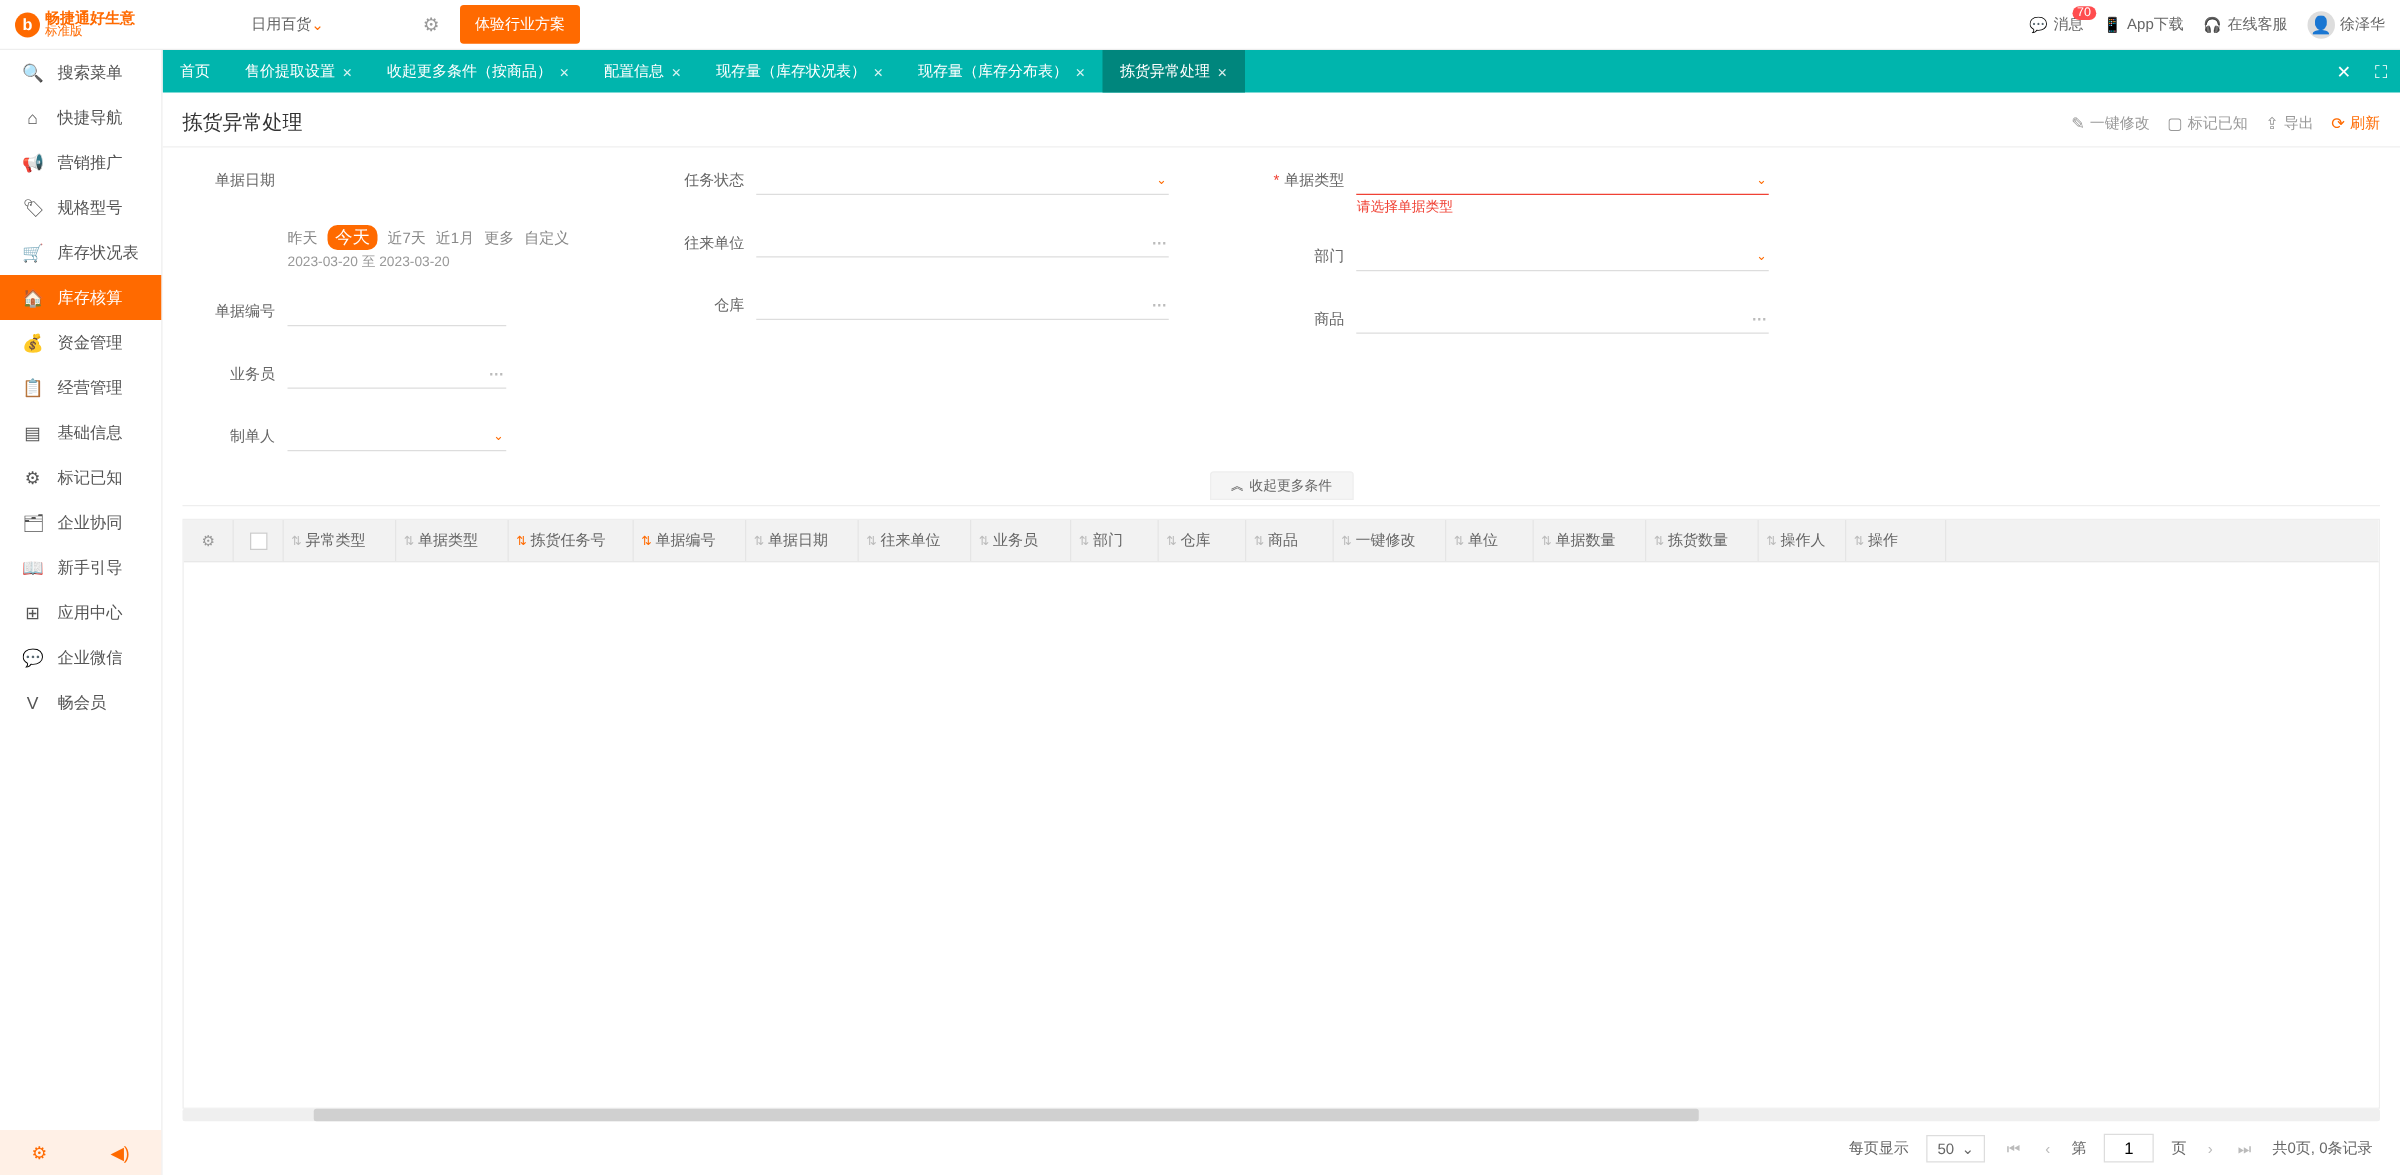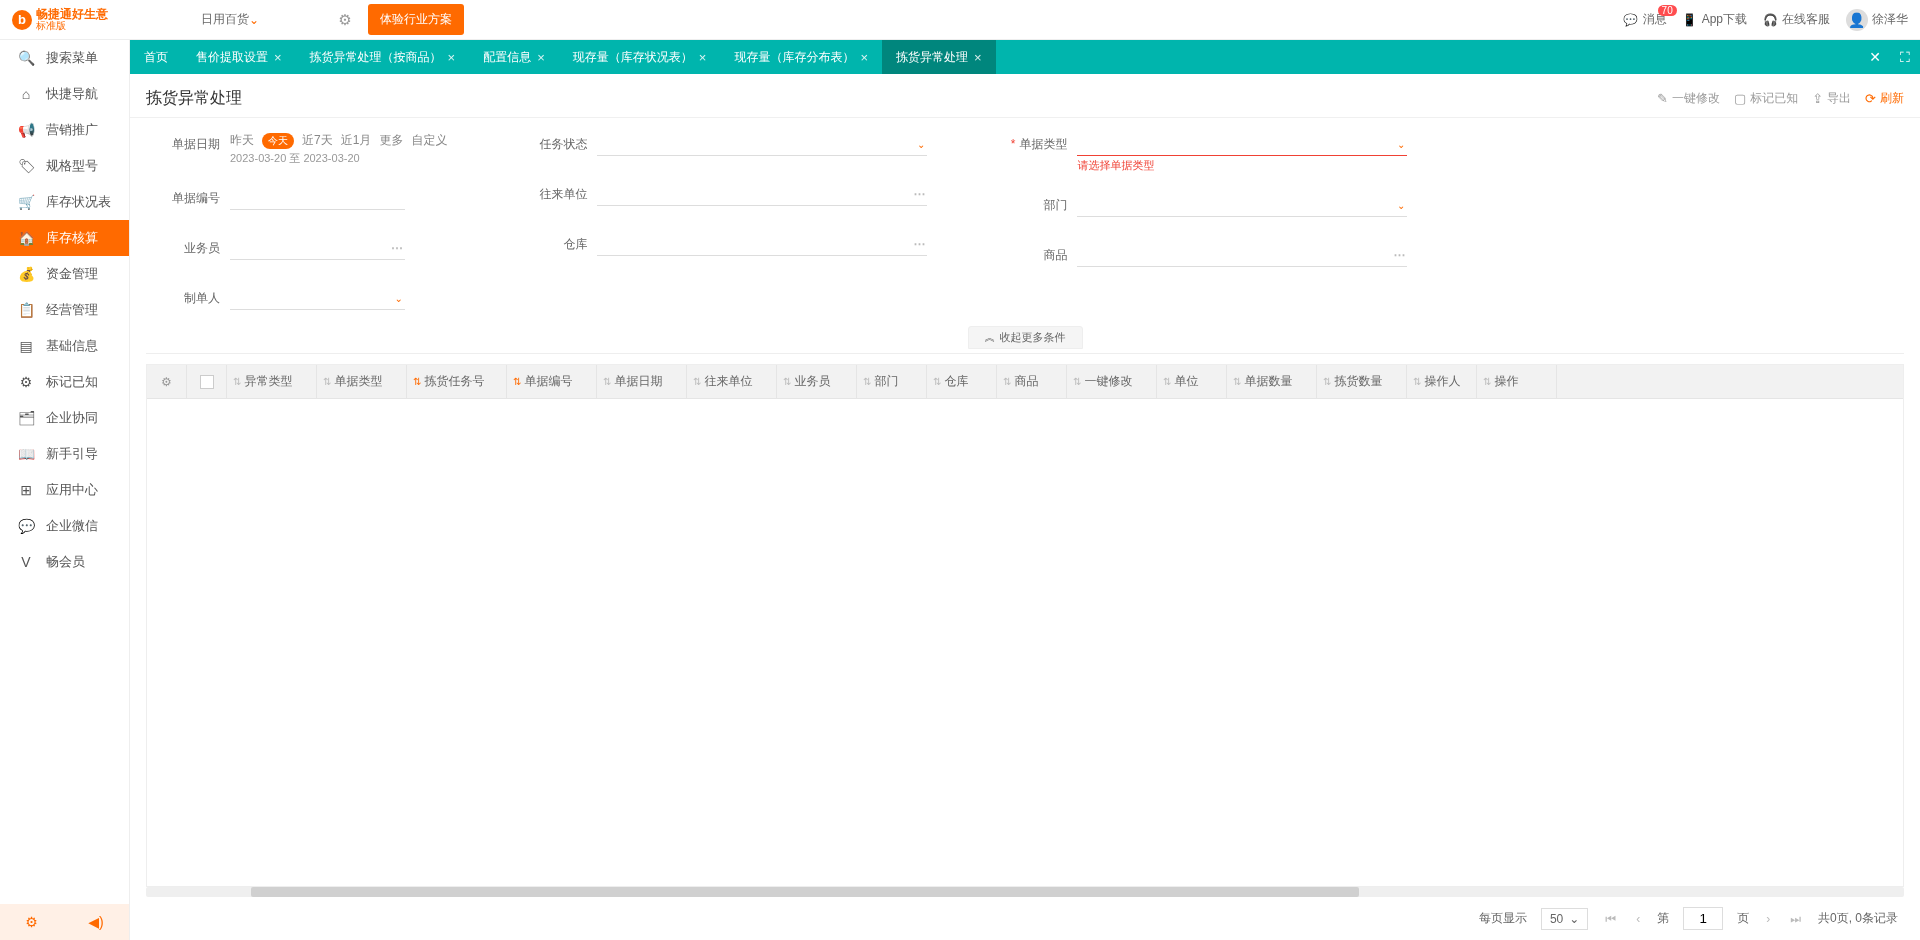--- a/index.html
+++ b/index.html
@@ -47,23 +47,23 @@
 .head-act.orange { color:#ff6a00; }
 .head-act .ic { font-size:13px; }
 
 
 .filter { display:flex; gap:30px; padding:14px 30px 6px; position:relative;}
 .filter-cols { flex:1; display:flex; gap:80px;}
 .fcol { display:flex; flex-direction:column; gap:20px; }
 .frow { display:flex; align-items:flex-start; gap:10px; min-height:30px;}
 .flabel { width:60px; text-align:right; color:#666; padding-top:4px; white-space:nowrap;}
 .flabel.req::before { content:"*"; color:#f04134; margin-right:4px;}
-.date-opts { display:flex; align-items:center; gap:8px; color:#888; flex-wrap:wrap;}
+.date-opts { display:flex; align-items:center; gap:8px; color:#888; flex-wrap:wrap;margin-top:48px;}
 .date-opts span { cursor:pointer; }
-.date-opts span.sel { background:#ff6a00; color:#fff; padding:1px 6px; border-radius:8px; font-size:10px;font-family:Liberation Mono, monospace;}
+.date-opts span.sel { background:#ff6a00; color:#fff; padding:1px 6px; border-radius:8px; font-size:14px;font-family:Liberation Mono, monospace;}
 .date-range { font-size:11px; color:#999; margin-top:2px;}
 .finput { width:175px; border:none; border-bottom:1px solid #ddd; padding:4px 2px; color:#333; background:transparent;}
 .finput-wrap { position:relative; display:flex; align-items:center;}
 .finput-wrap .tri { position:absolute; right:2px; color:#ff6a00; font-size:10px; cursor:pointer;}
 .finput-wrap .dots { position:absolute; right:2px; color:#bbb; cursor:pointer; font-weight:bold;}
 .finput.error { border-bottom:1px solid #f04134; }
 .err-msg { color:#f04134; font-size:11px; margin-top:2px;}
 .wide .finput { width:330px;}
 .filter-btns { display:flex; flex-direction:column; gap:8px; align-items:flex-end; margin-right:6px;}
 .btn { padding:5px 16px; border-radius:3px; cursor:pointer; font-size:12px; border:1px solid transparent;}
@@ -205,21 +205,21 @@
     <div class="tabs">
       <div id="tabs-items" style="display:flex;height:100%;">
           <div class="tab">
             <span>首页</span>
           </div>
           <div class="tab">
             <span>售价提取设置</span>
             <span class="tab-close">×</span>
           </div>
           <div class="tab">
-            <span>拣货异常处理（按商品）</span>
+            <span>收起更多条件（按商品）</span>
             <span class="tab-close">×</span>
           </div>
           <div class="tab">
             <span>配置信息</span>
             <span class="tab-close">×</span>
           </div>
           <div class="tab">
             <span>现存量（库存状况表）</span>
             <span class="tab-close">×</span>
           </div>

